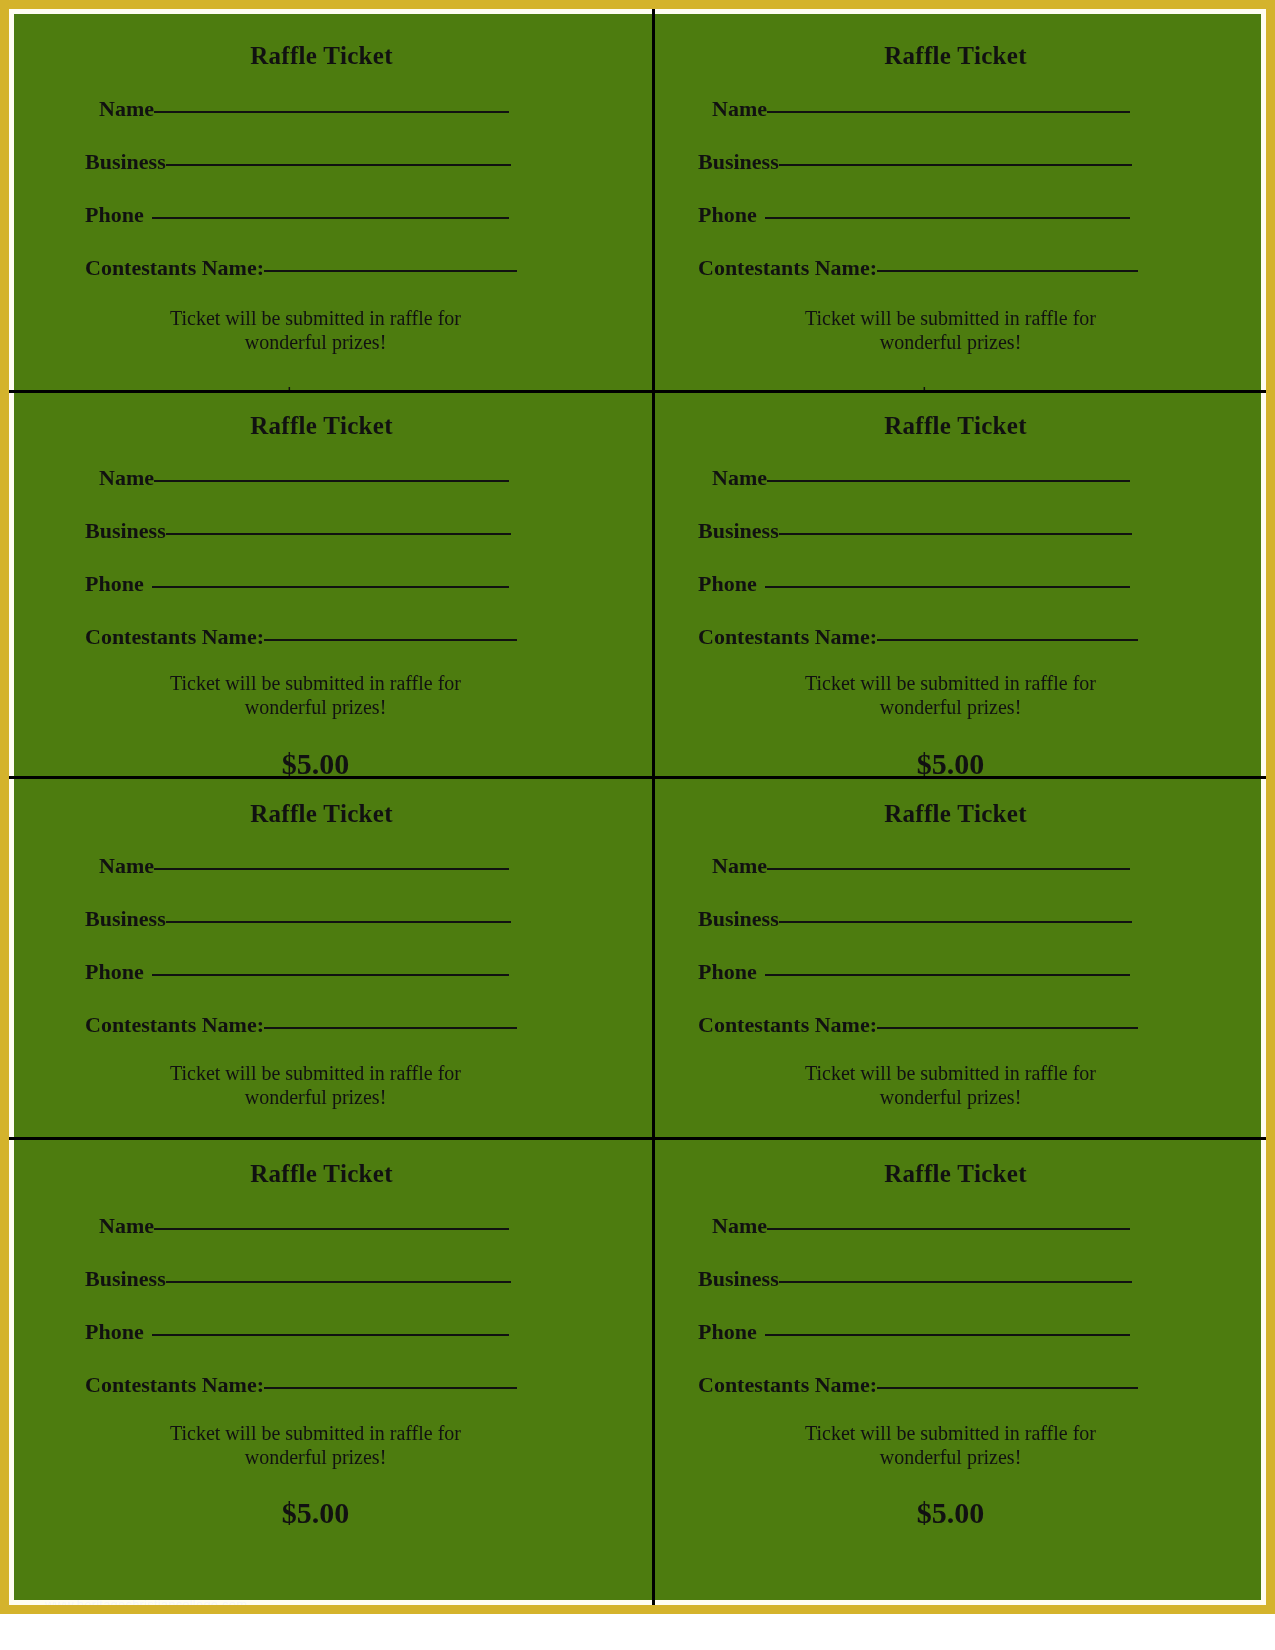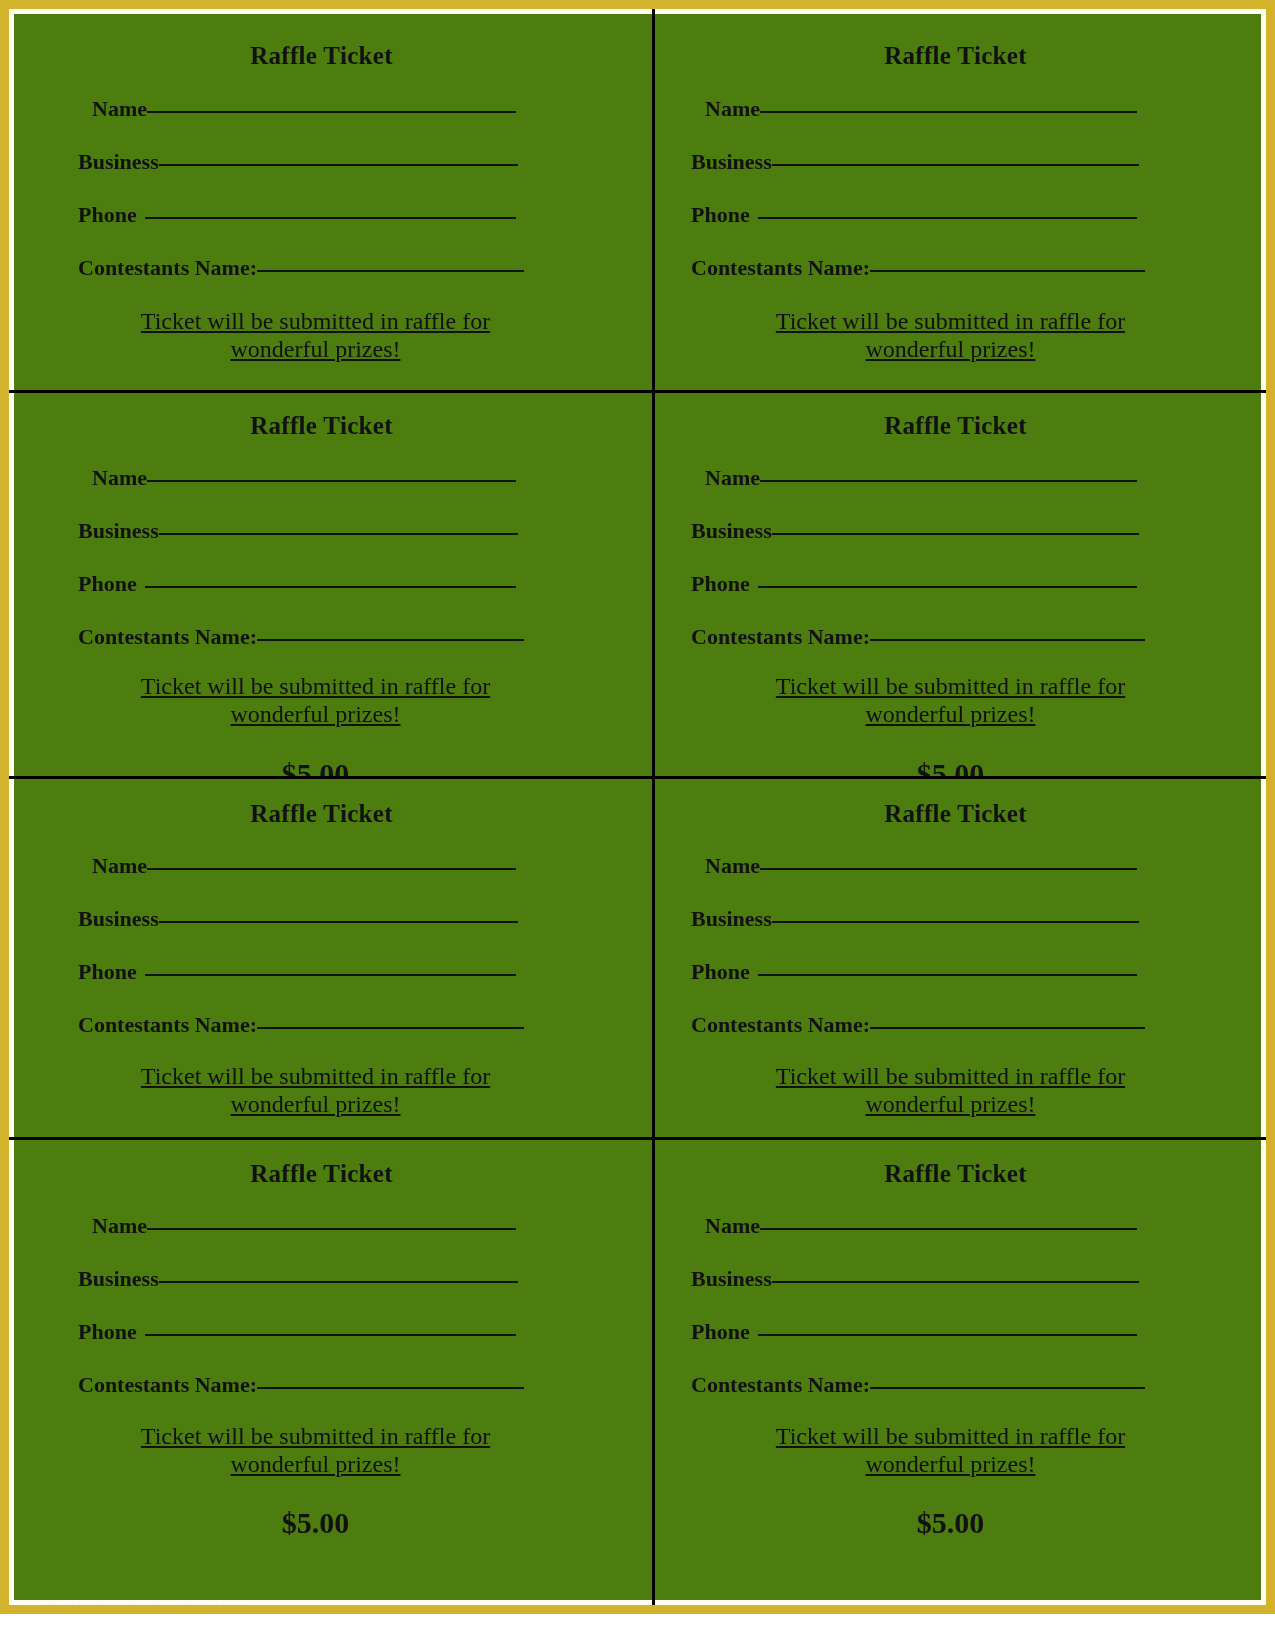--- a/index.html
+++ b/index.html
@@ -66,21 +66,21 @@
     font-weight: bold;
     font-size: 25px;
     letter-spacing: 0.3px;
     color: #111111;
     margin: 0;
   }
 
   .field-row {
     display: flex;
     align-items: baseline;
-    margin: 1px;
+    margin: 8px;
     padding: 0 0 0 0;
   }
 
   .field-label {
     font-weight: bold;
     font-size: 22px;
     color: #111111;
     white-space: nowrap;
     flex: 0 0 auto;
   }
@@ -88,24 +88,23 @@
   .field-line {
     flex: 1 1 auto;
     border-bottom: 2px solid #111111;
     height: 0;
     position: relative;
     top: -3px;
   }
 
   .note {
     text-align: center;
-    font-size: 24px;
+    font-size: 20px;
     line-height: 1.18;
     color: #111111;
-    text-decoration: underline;
   }
 
   .price {
     text-align: center;
     font-weight: bold;
     font-size: 30px;
     color: #111111;
   }
 
   

